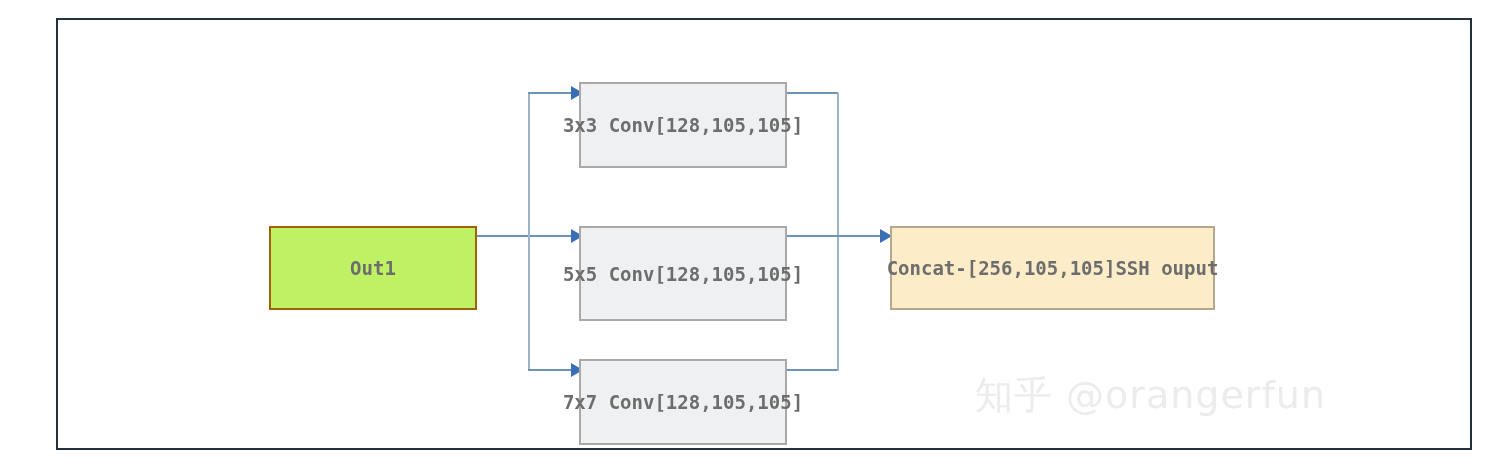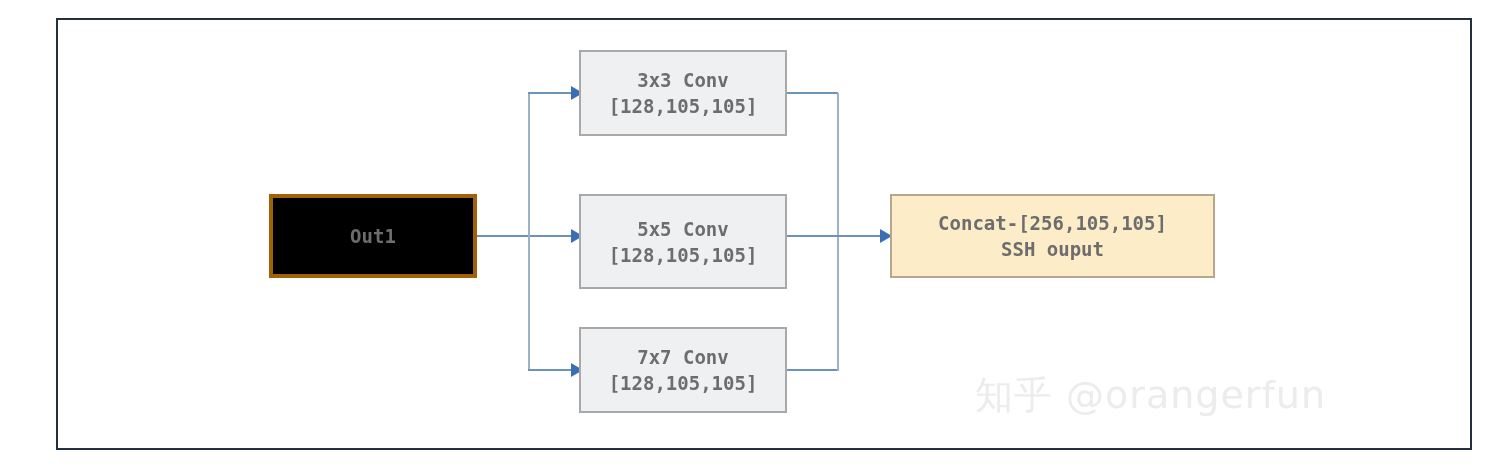--- a/index.html
+++ b/index.html
@@ -26,38 +26,39 @@
     height: 432px;
     border: 2px solid #23303e;
     box-sizing: border-box;
     background: transparent;
   }
   
   .node {
     position: absolute;
     box-sizing: border-box;
     display: flex;
-    flex-direction: column;
+    flex-direction: row;
     align-items: center;
     justify-content: center;
     font-family: "DejaVu Sans Mono", monospace;
     font-weight: bold;
     font-size: 19px;
     line-height: 26px;
     color: #6d6d6d;
     letter-spacing: 0px;
     white-space: pre;
     z-index: 5;
+    margin-top: 32px;
   }
   .node .line2 { display: block; }
 
   #node-out1 {
     left: 269px; top: 194px; width: 208px; height: 84px;
-    background: #000000;
-    border: 4px solid #a16207;
+    background: #bef264;
+    border: 2px solid #a16207;
   }
   .node-conv {
     left: 579px; width: 208px; height: 86px;
     background: #eff0f1;
     border: 2px solid #a9a9a9;
   }
   #node-conv3 { top: 50px; }
   #node-conv5 { top: 194px; height: 95px; }
   #node-conv7 { top: 327px; text-align: right; }
 

